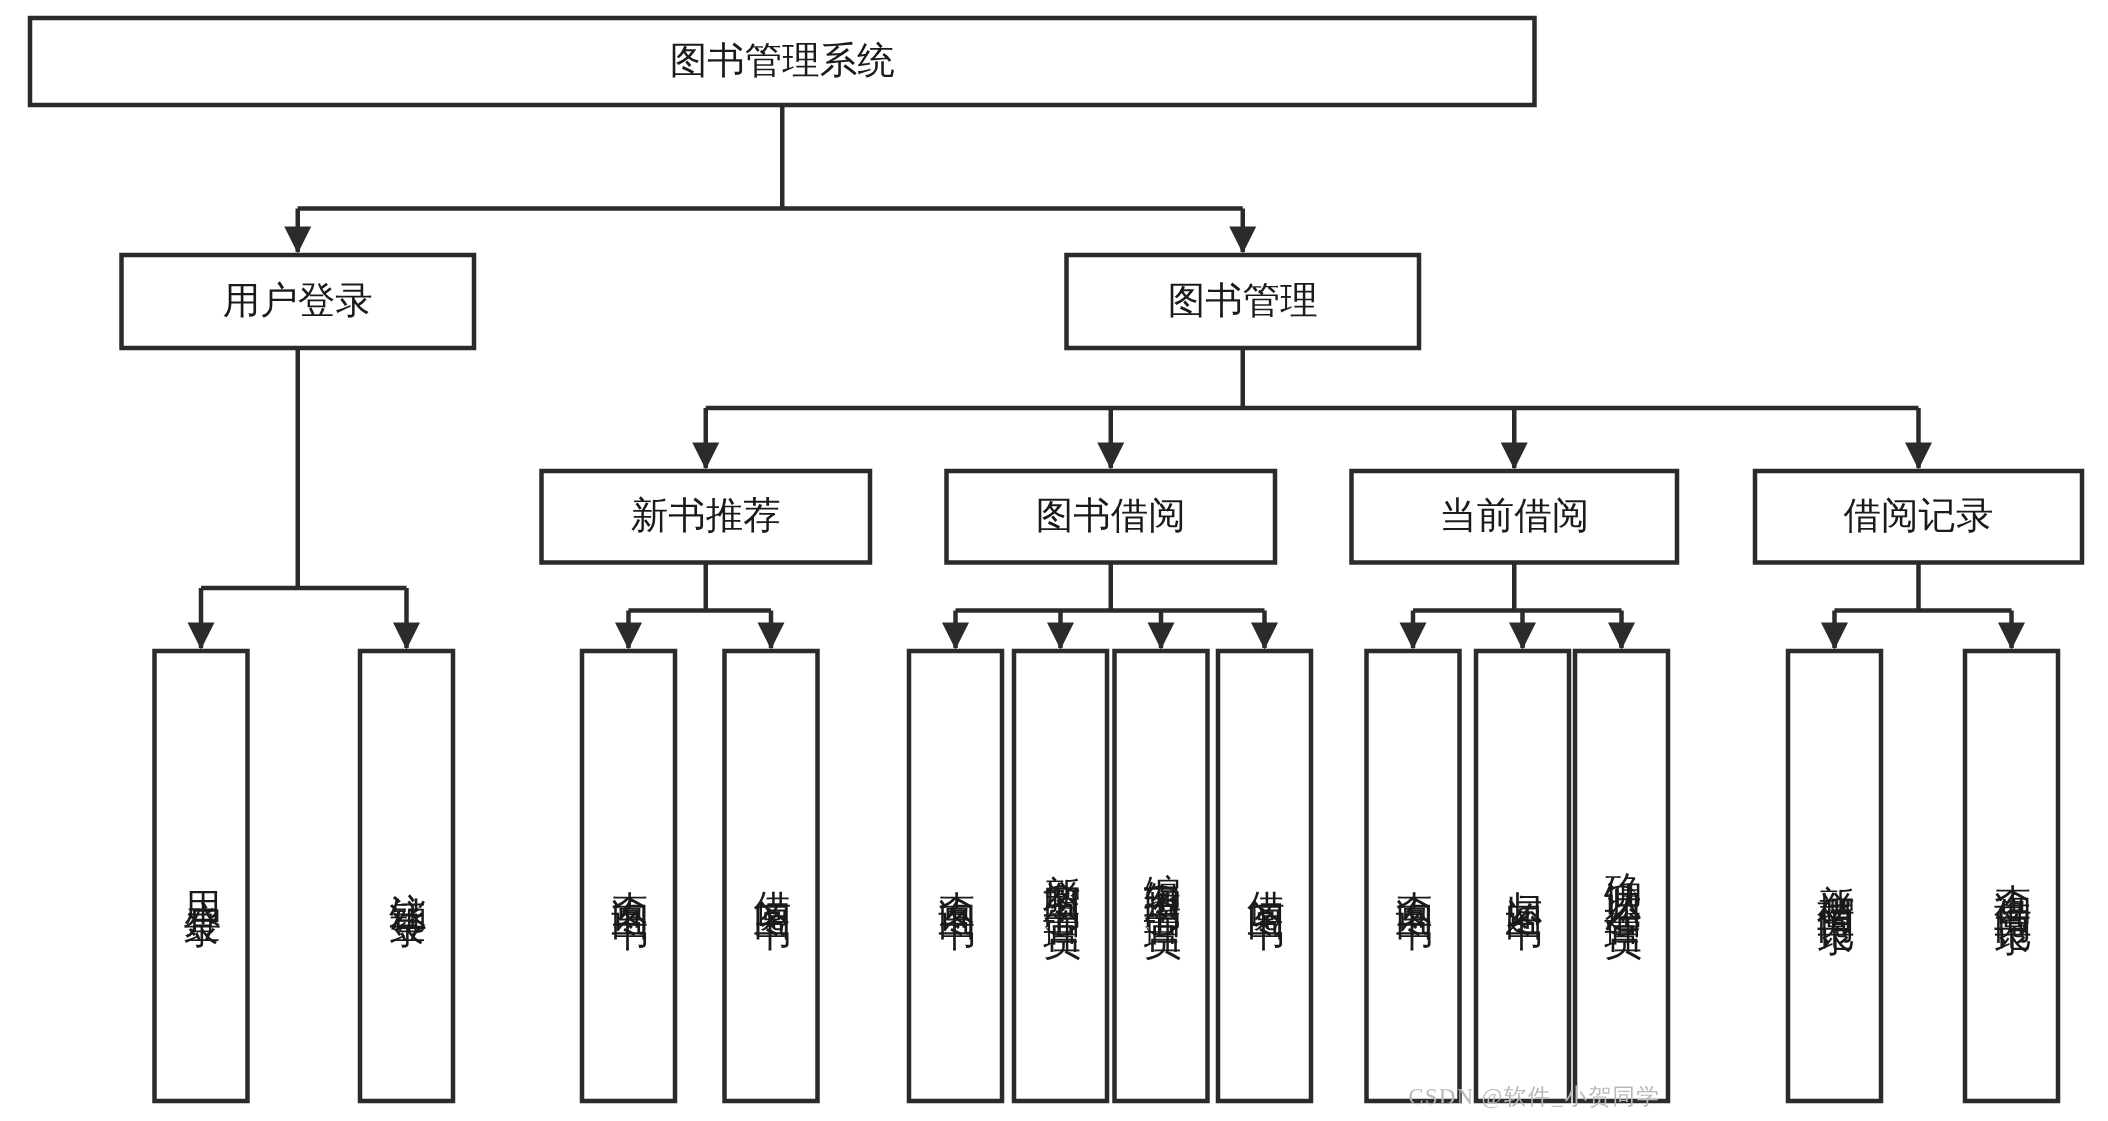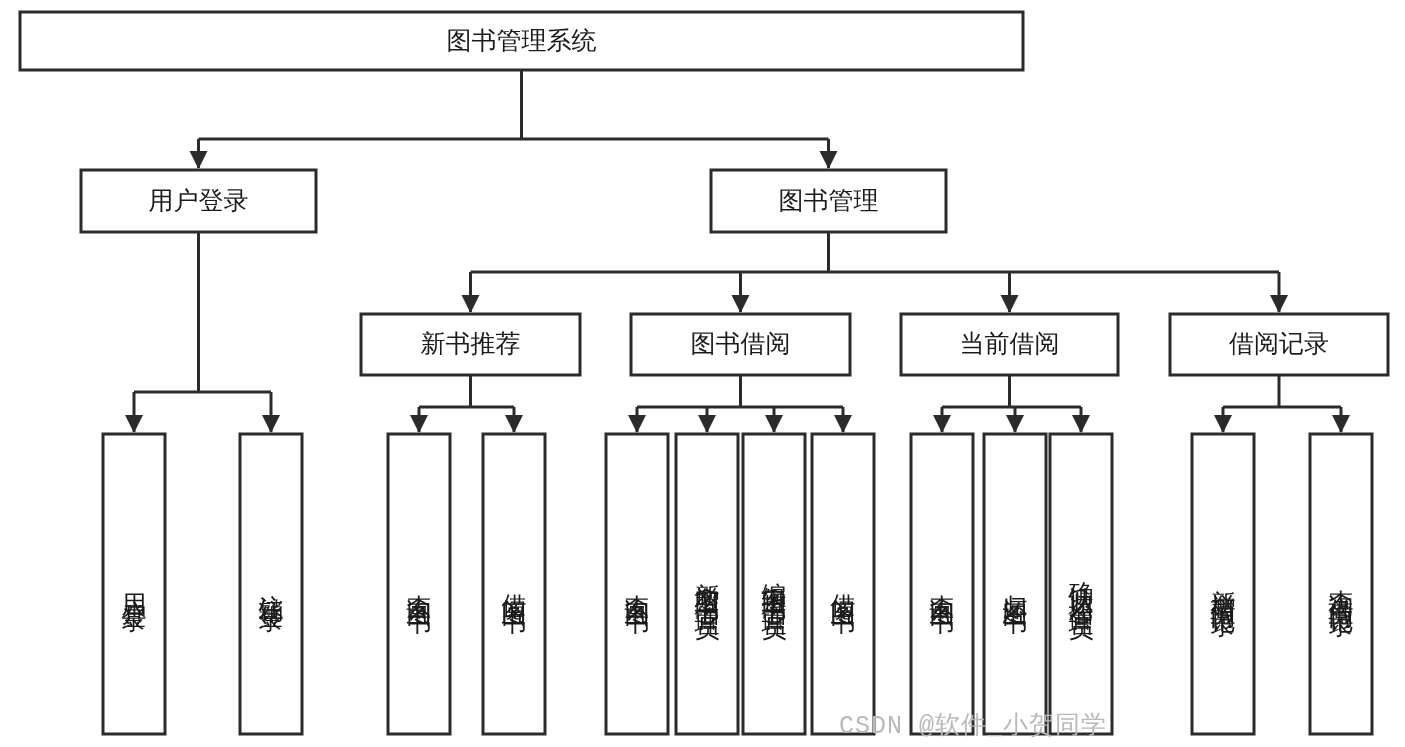--- a/index.html
+++ b/index.html
@@ -7,22 +7,22 @@
   #diagram-root{position:relative;width:1115px;height:747px;background:#ffffff;text-align:right;}
   svg#tree-svg{position:absolute;left:0;top:0;width:1405px;height:747px;}
   .node-box{fill:#ffffff;stroke:#2b2b2b;stroke-width:3;}
   .link-line{stroke:#2b2b2b;stroke-width:3;fill:none;}
   .arrow-head{fill:#2b2b2b;stroke:none;}
   .node-label{font-family:"Liberation Sans","DejaVu Sans",sans-serif;fill:#1a1a1a;text-anchor:middle;dominant-baseline:middle;}
   .label-h{font-size:25px;}
   .leaf-label-wrap{position:absolute;display:flex;align-items:center;justify-content:center;pointer-events:none;}
   .leaf-label{font-family:"Liberation Sans","DejaVu Sans",sans-serif;font-size:25px;color:#1a1a1a;
     writing-mode:vertical-rl;text-orientation:upright;letter-spacing:5px;line-height:1;white-space:nowrap;}
-  .watermark{position:absolute;right:8px;bottom:6px;font-family:Liberation Mono, monospace;
-    font-size:25px;color:#b9b9b9;letter-spacing:1px;user-select:none;}
+  .watermark{position:absolute;right:8px;bottom:6px;font-family:Liberation Serif, serif;
+    font-size:15px;color:#b9b9b9;letter-spacing:1px;user-select:none;}
 </style>
 </head>
 <body>
 
 <div id="diagram-root">
   <svg id="tree-svg" viewBox="0 0 1405 747" xmlns="http://www.w3.org/2000/svg">
     <g id="links-layer">
         <polyline points="521.5,70 521.5,139" class="link-line"></polyline>
         <polyline points="198.5,139 828.5,139" class="link-line"></polyline>
         <polyline points="198.5,139 198.5,168" class="link-line"></polyline>

